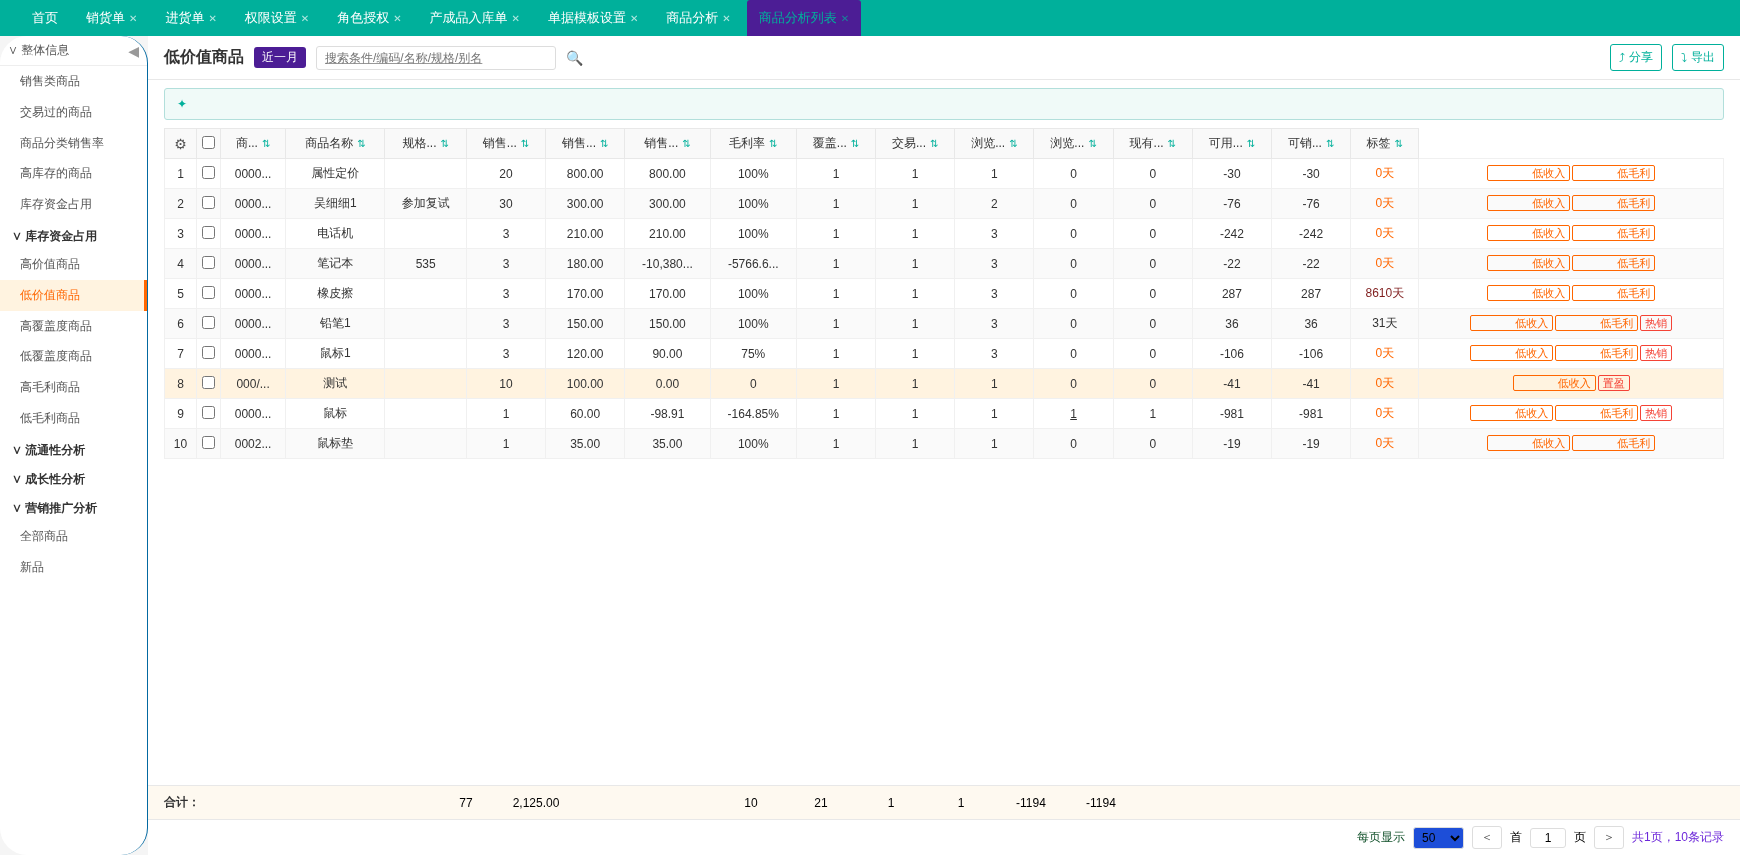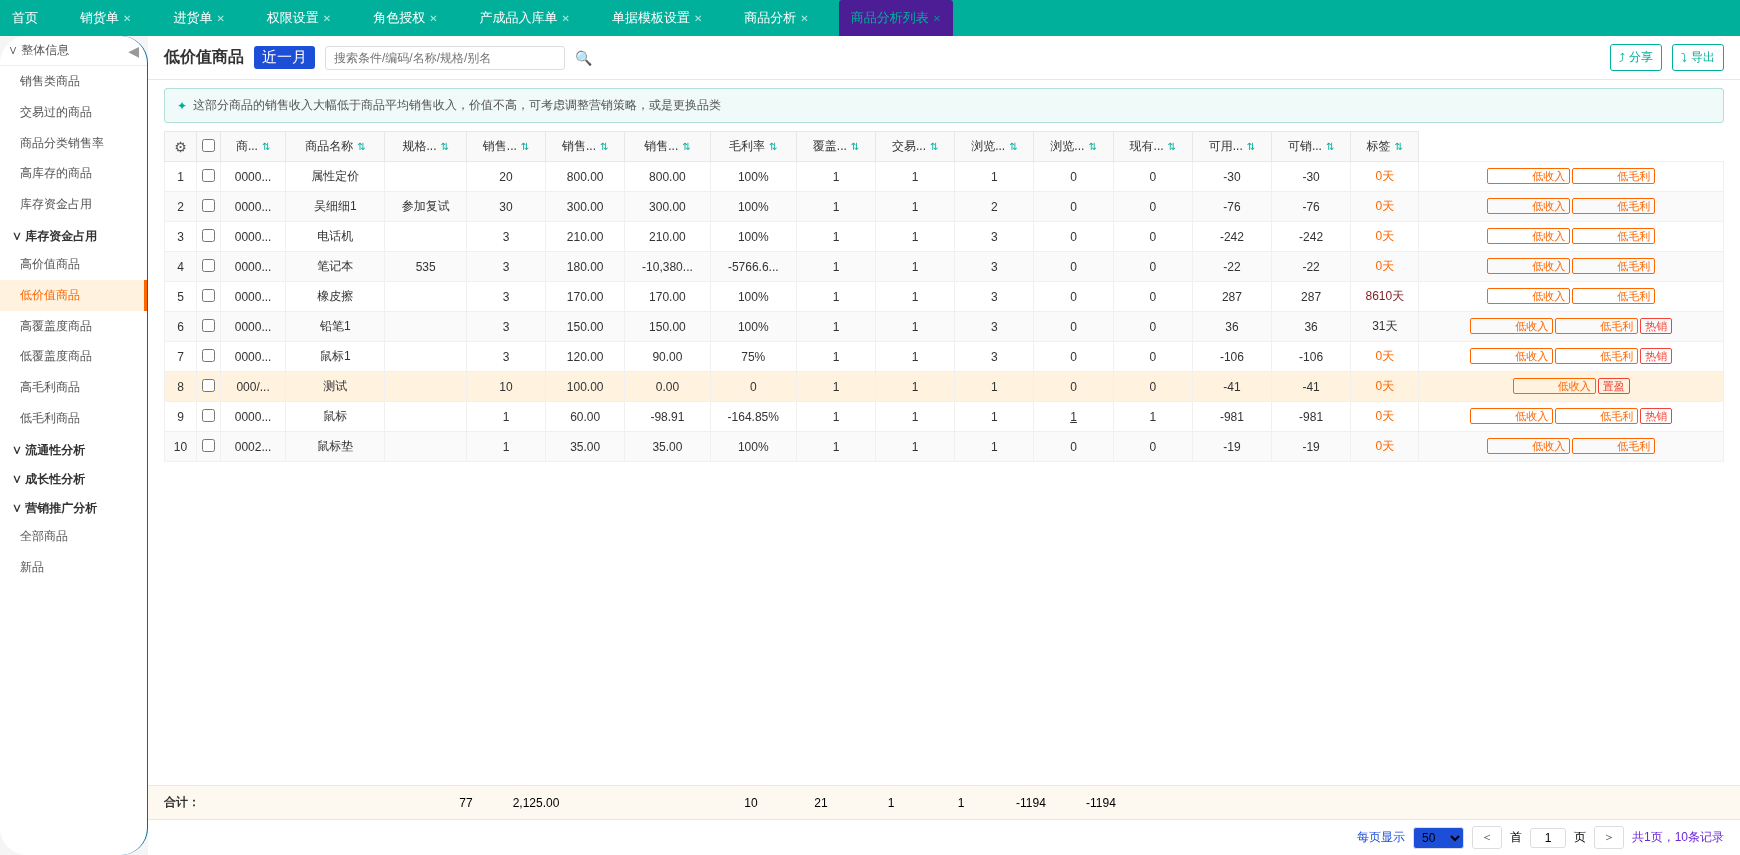--- a/index.html
+++ b/index.html
@@ -4,22 +4,22 @@
   <style>
     * { box-sizing: border-box; margin: 0; padding: 0; font-family: 'Microsoft YaHei', Arial, sans-serif; font-size: 12px; }
     body { background: #f5f5f5; overflow: hidden; width: 1740px; height: 855px; }
 
     
     .top-nav {
       background: #00b09b;
       height: 36px;
       display: flex;
       align-items: center;
-      padding: 0 0;
-      gap: 18px;
+      padding: 0 20px;
+      gap: 4px;
     }
     .nav-item {
       color: #fff;
       padding: 0 12px;
       height: 36px;
       display: flex;
       align-items: center;
       cursor: pointer;
       font-size: 13px;
       white-space: nowrap;
@@ -76,35 +76,36 @@
       border-bottom: 1px solid #e8e8e8;
       gap: 10px;
       background: #fff;
     }
     .page-title {
       font-size: 16px;
       font-weight: bold;
       color: #333;
     }
     .tag-btn {
-      background: #1d4ed8;
+      background: #4c1d95;
       color: #fff;
       border: none;
       border-radius: 3px;
       padding: 2px 8px;
       cursor: pointer;
-      font-size: 15px;
+      font-size: 12px;
     }
     .search-box {
       border: 1px solid #ddd;
       border-radius: 3px;
       padding: 4px 8px;
       width: 240px;
       outline: none;
       color: #999;
+      text-decoration: underline;
     }
     .search-icon { color: #00b09b; font-size: 14px; cursor: pointer; }
     .spacer { flex: 1; }
     .action-btn {
       display: flex;
       align-items: center;
       gap: 4px;
       color: #00b09b;
       cursor: pointer;
       padding: 4px 8px;
@@ -180,21 +181,21 @@
     
     .pagination-bar {
       border-top: 1px solid #e8e8e8;
       background: #fff;
       padding: 6px 16px;
       display: flex;
       align-items: center;
       justify-content: flex-end;
       gap: 8px;
     }
-    .page-size-label { color: #1d4ed8; }
+    .page-size-label { color: #14532d; }
     .page-size-select {
       border: 1px solid #ddd;
       border-radius: 3px;
       padding: 2px 4px;
       background: #1d4ed8;
     }
     .page-btn {
       border: 1px solid #ddd;
       background: #fff;
       padding: 2px 8px;
@@ -274,21 +275,20 @@
         <span>分享</span>
       </div>
       <div class="action-btn">
         <span>⤵</span>
         <span>导出</span>
       </div>
     </div>
 
     <div class="info-banner">
       <span class="info-icon">✦</span>
-      <span>这部分商品的销售收入大幅低于商品平均销售收入，价值不高，可考虑调整营销策略，或是更换品类</span>
     </div>
 
     <div class="table-area">
       <table>
         <thead>
           <tr>
             <th><span class="gear-icon">⚙</span></th>
             <th class="checkbox-col"><input type="checkbox" style=""></th>
             <th>
                 <div class="th-with-sort">商...<span class="col-sort">⇅</span></div>

